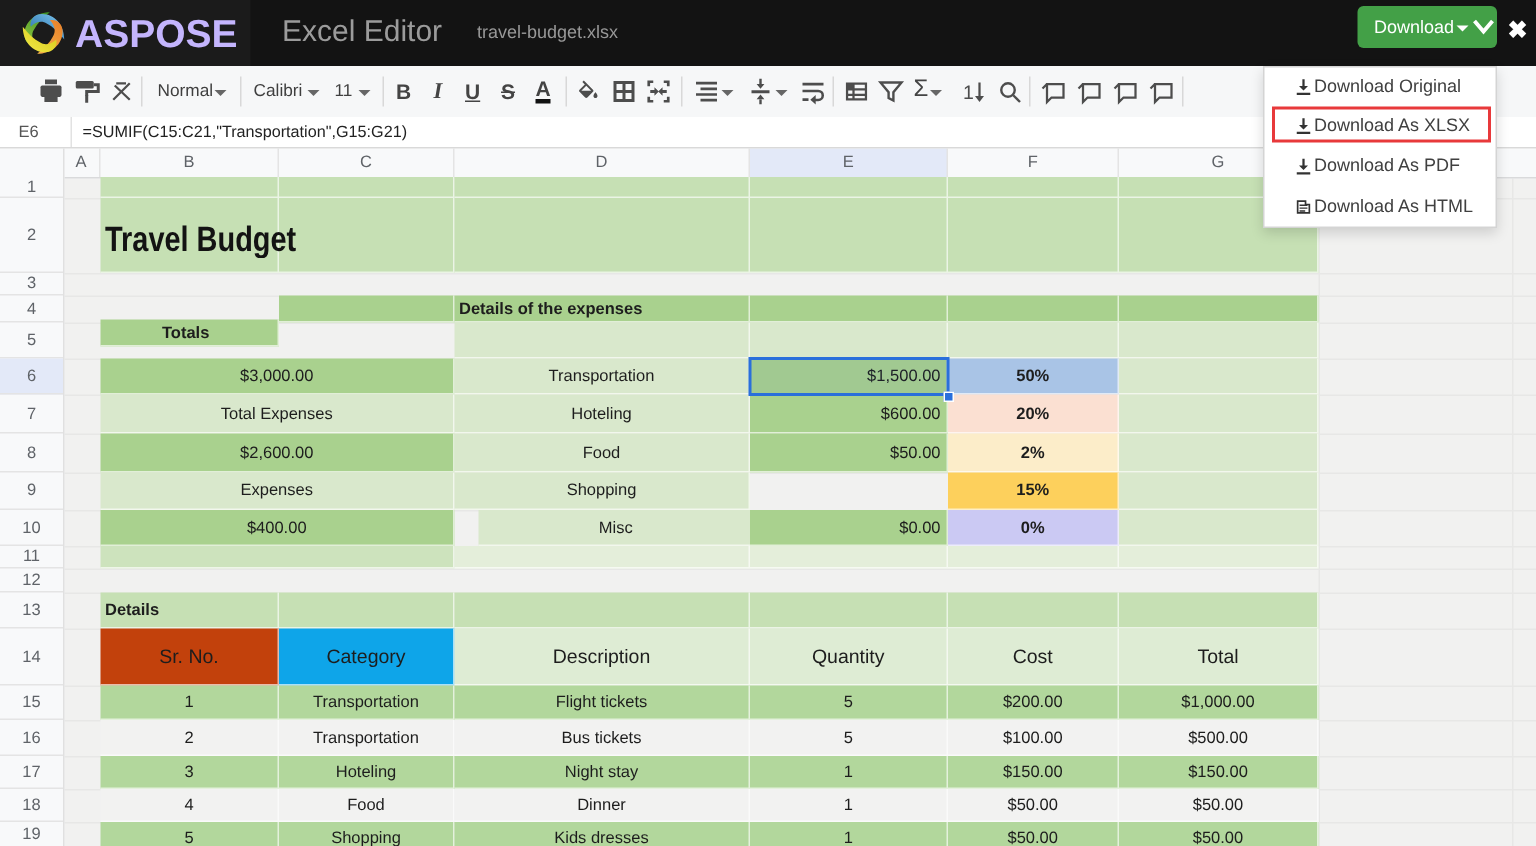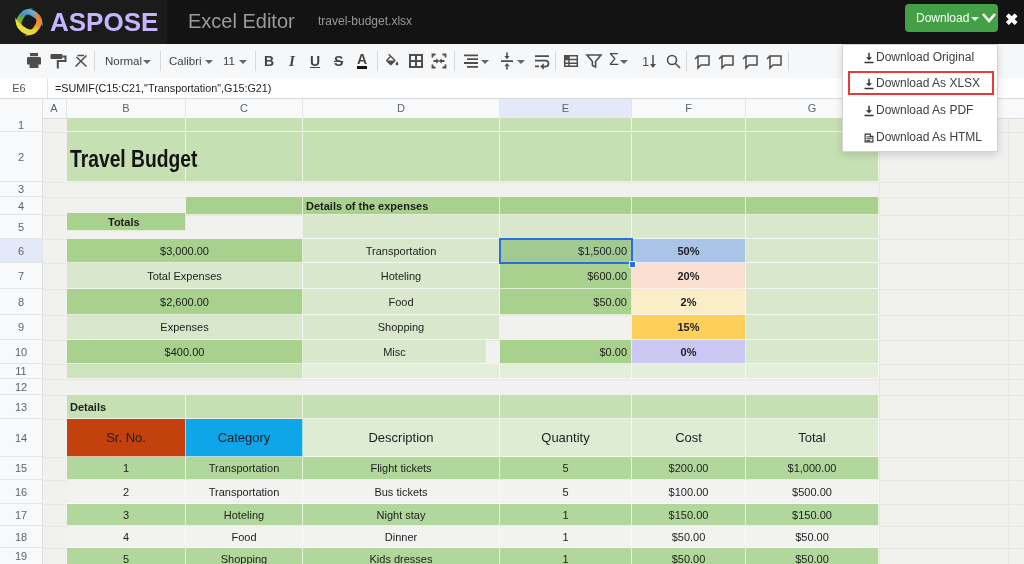--- a/index.html
+++ b/index.html
@@ -154,21 +154,21 @@
   <div class="c mg cr" style="left:500px;top:191px;width:132px;height:26px;">$50.00</div>
   <div class="c bold" style="left:632px;top:191px;width:114px;height:26px;background:#fcedc9;">2%</div>
   <div class="c lg" style="left:746px;top:191px;width:133px;height:26px;"></div>
 
   <div class="c lg" style="left:67px;top:217px;width:236px;height:25px;">Expenses</div>
   <div class="c lg" style="left:303px;top:217px;width:197px;height:25px;">Shopping</div>
   <div class="c bold" style="left:632px;top:217px;width:114px;height:25px;background:#fdd05c;">15%</div>
   <div class="c lg" style="left:746px;top:217px;width:133px;height:25px;"></div>
 
   <div class="c mg" style="left:67px;top:242px;width:236px;height:24px;">$400.00</div>
-  <div class="c lg" style="left:303px;top:242px;width:184px;height:24px;">Misc</div>
+  <div class="c lg" style="left:319px;top:242px;width:184px;height:24px;">Misc</div>
   <div class="c mg cr" style="left:500px;top:242px;width:132px;height:24px;">$0.00</div>
   <div class="c bold" style="left:632px;top:242px;width:114px;height:24px;background:#cbc9f3;">0%</div>
   <div class="c lg" style="left:746px;top:242px;width:133px;height:24px;"></div>
 
   <div class="c" style="left:67px;top:266px;width:236px;height:15px;background:#cde3bd;"></div>
   <div class="c" style="left:303px;top:266px;width:197px;height:15px;background:#e4eeda;"></div>
   <div class="c" style="left:500px;top:266px;width:132px;height:15px;background:#e4eeda;"></div>
   <div class="c" style="left:632px;top:266px;width:114px;height:15px;background:#e4eeda;"></div>
   <div class="c" style="left:746px;top:266px;width:133px;height:15px;background:#e4eeda;"></div>
 

